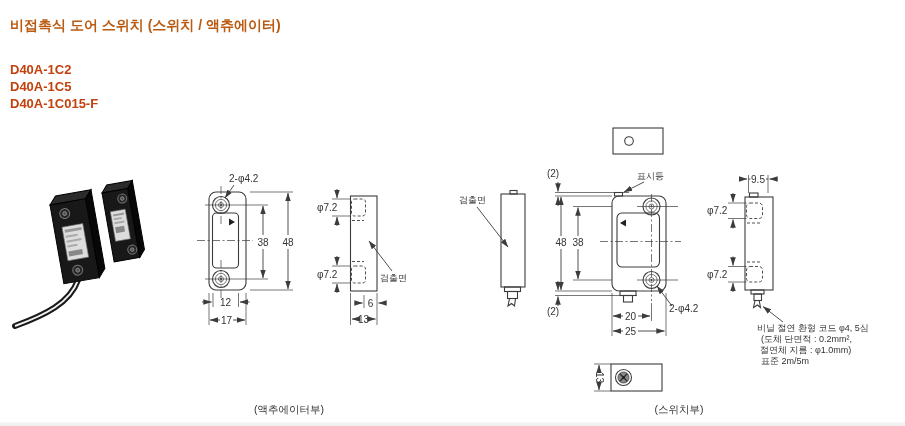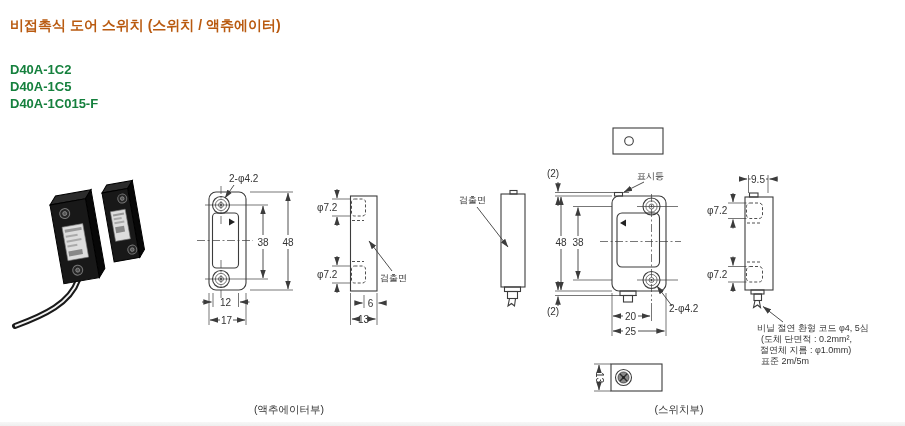--- a/index.html
+++ b/index.html
@@ -19,21 +19,21 @@
   .kr{font-size:9px;fill:#333;}
   .cap{font-size:10.5px;fill:#333;}
 </style>
 </head>
 <body>
 
 <div id="canvas">
 
   <div id="page-title" style="color:#b95a10;">비접촉식 도어 스위치 (스위치 / 액츄에이터)</div>
 
-  <div id="models" style="color:#15803d;">
+  <div id="models" style="color:#c2410c;">
     <div>D40A-1C2</div>
     <div>D40A-1C5</div>
     <div>D40A-1C015-F</div>
   </div>
 
   <svg id="drawing" width="905" height="426" viewBox="0 0 905 426">
     <defs>
       <marker id="arr" markerWidth="9" markerHeight="7" refX="8.2" refY="3.5" orient="auto" markerUnits="userSpaceOnUse">
         <path d="M0,0.7 L8.5,3.5 L0,6.3 z" fill="#3c3c3c"></path>
       </marker>

